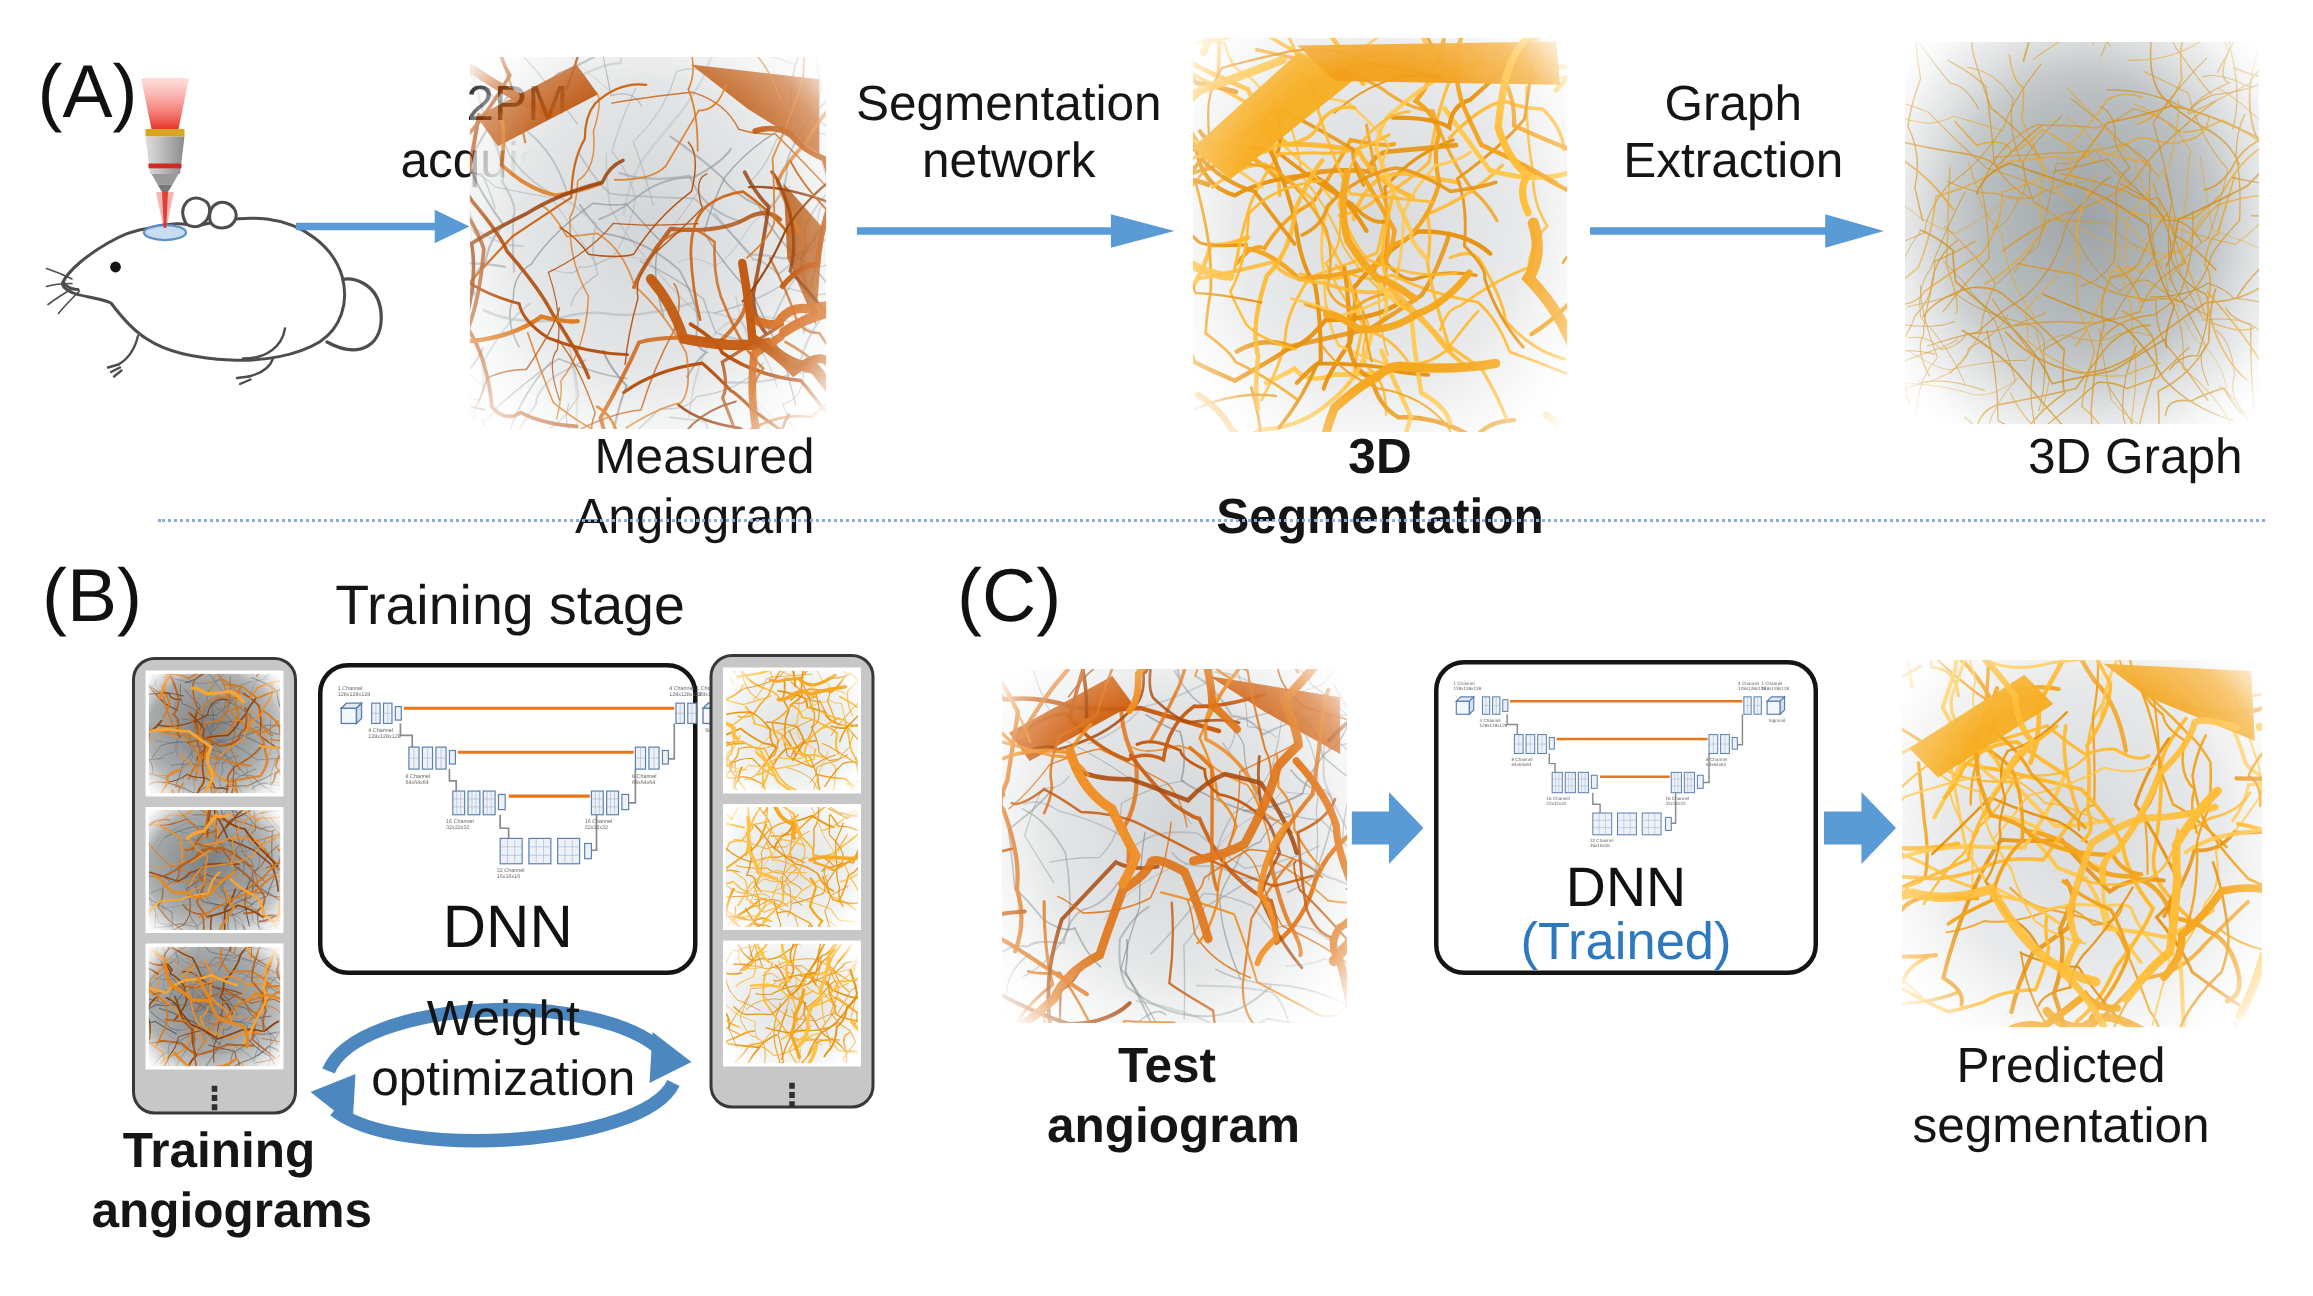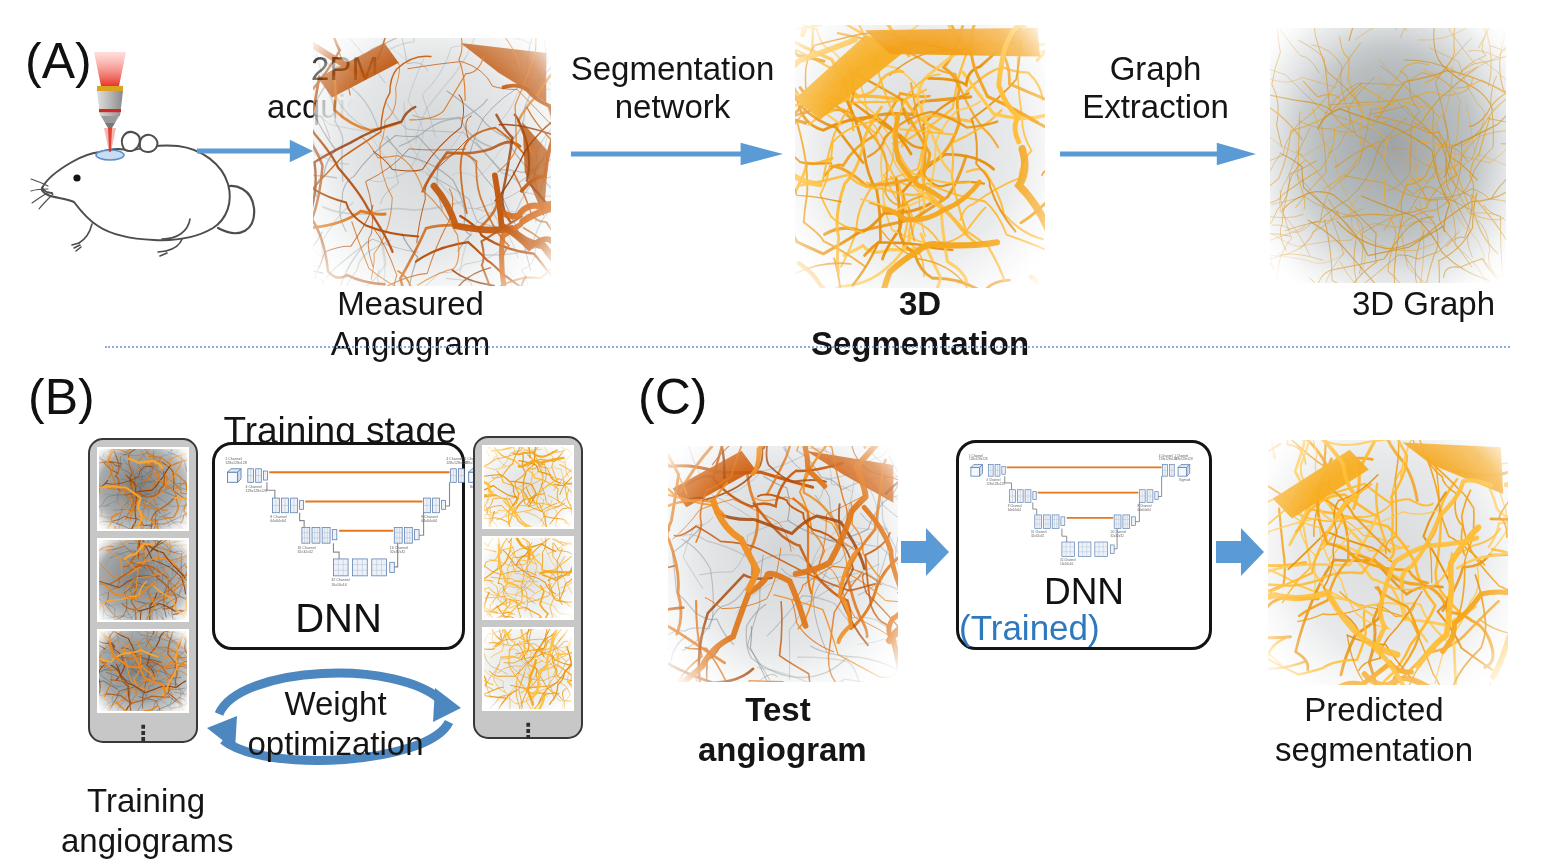--- a/index.html
+++ b/index.html
@@ -51,21 +51,21 @@
   .thumb{background:#ffffff;width:92px;height:84px;margin-bottom:7px;padding:2px;box-sizing:border-box;}
   .thumb .vessel{width:100%;height:100%;}
   .stack-ellipsis{font-size:21px;font-weight:bold;color:#2e2e2e;line-height:1;margin-top:2px;}
 
   
   .dnn-box{
     background:#ffffff;border:3px solid #141414;border-radius:20px;box-sizing:border-box;
   }
   .unet-svg{position:absolute;left:8px;right:8px;top:8px;}
   .dnn-label{position:absolute;left:0;width:100%;text-align:center;color:#111;}
-  .dnn-status{position:absolute;left:0;width:100%;text-align:left;color:#2E79BE;}
+  .dnn-status{position:absolute;left:0;width:100%;text-align:center;color:#2E79BE;}
 </style>
 </head>
 <body>
 
 <div id="canvas">
 
   <div class="abs panel-label" style="left:25px;top:32px;">(A)</div>
 
   <svg class="abs" style="left:30px;top:52px;" width="235" height="218" viewBox="0 0 235 218">
     <defs>
@@ -231,21 +231,21 @@
         <path d="M43.0,27.8 Q39.1,29.4 37.2,33.7 Q24.8,36.8 15.8,42.2 Q6.7,46.4 0.6,50.1 Q2.3,60.3 -1.4,71.8" stroke="#983f0a" stroke-width="0.99" fill="none" opacity="0.84" stroke-linecap="round"></path>
         <path d="M22.1,15.1 Q8.6,8.6 1.4,3.7 Q-6.2,-0.4 -6.9,-1.6 Q-7.5,-8.4 -6.6,-16.0 Q-8.4,-25.8 -5.4,-29.9 Q-6.6,-37.6 -11.8,-45.0 Q-14.1,-54.6 -20.9,-61.6" stroke="#c25a10" stroke-width="2.51" fill="none" opacity="0.98" stroke-linecap="round"></path>
         <path d="M80.0,19.9 Q86.0,18.1 90.0,21.0 Q93.5,25.1 99.4,27.4 Q102.0,34.4 101.4,38.2 Q98.5,46.1 97.5,55.7 Q92.8,55.7 87.7,61.6" stroke="#c25a10" stroke-width="1.51" fill="none" opacity="0.95" stroke-linecap="round"></path>
         <path d="M79.2,70.4 Q86.2,73.5 87.2,70.4 Q90.4,66.8 95.4,67.8 Q105.5,65.1 115.7,68.0 Q118.0,65.4 124.6,68.1 Q133.0,62.4 144.1,63.0 Q151.9,66.5 157.1,72.1" stroke="#d4691a" stroke-width="2.49" fill="none" opacity="0.92" stroke-linecap="round"></path>
         <path d="M50.8,59.7 Q56.8,66.3 60.0,75.7 Q74.6,78.5 83.4,76.9 Q88.0,82.3 96.6,83.8 Q102.0,90.4 105.3,95.3 Q115.4,92.0 119.7,93.7 Q129.4,93.7 142.3,96.4" stroke="#c25a10" stroke-width="2.75" fill="none" opacity="0.95" stroke-linecap="round"></path>
         <path d="M87.2,75.2 Q84.9,76.6 79.7,79.9 Q78.5,89.7 80.2,99.9 Q76.4,104.1 70.5,110.0 Q61.8,109.6 52.0,111.9 Q45.4,108.7 38.1,106.2" stroke="#d4691a" stroke-width="2.18" fill="none" opacity="0.91" stroke-linecap="round"></path>
         <path d="M88.1,73.9 Q95.8,69.0 105.5,67.7 Q112.5,71.7 126.3,73.5 Q132.0,75.8 143.3,81.5 Q145.9,94.1 150.4,104.2" stroke="#d4691a" stroke-width="2.72" fill="none" opacity="0.96" stroke-linecap="round"></path>
         <path d="M76.4,55.4 Q78.5,67.1 79.2,75.4 Q86.9,80.6 90.8,84.5 Q97.3,79.8 99.9,81.6 Q103.3,84.3 112.7,93.9 Q118.2,95.9 122.2,91.8 Q132.9,96.3 140.0,95.9" stroke="#c25a10" stroke-width="2.38" fill="none" opacity="0.98" stroke-linecap="round"></path>
       </svg>
     </div>
-  <div class="abs caption" style="left:278px;top:284px;width:265px;">Measured Angiogram</div>
+  <div class="abs caption" style="left:278px;top:284px;width:265px;text-align:right;">Measured Angiogram</div>
 
   <div class="abs step-label ml" style="left:555px;top:50px;width:235px;">Segmentation
 network</div>
   <div class="abs line-arrow" style="left:571px;top:140px;width:212px;height:28px;"></div>
 
   <div class="abs vessel v-seg" style="left:795px;top:25px;width:250px;height:263px;">
       <svg viewBox="0 0 100 100" preserveAspectRatio="none">
         <path d="M39.1,45.1 Q46.5,43.9 49.4,40.5 Q54.8,38.7 63.1,31.6 Q65.3,17.2 69.7,8.6 Q65.2,4.5 60.7,-3.2" stroke="#ffb92e" stroke-width="0.85" fill="none" opacity="0.91" stroke-linecap="round"></path>
         <path d="M90.4,75.2 Q97.0,71.4 104.9,63.0 Q103.8,61.7 106.8,55.1 Q104.3,50.1 101.9,39.6 Q91.8,34.7 87.3,32.1" stroke="#f3a31d" stroke-width="1.09" fill="none" opacity="0.99" stroke-linecap="round"></path>
         <path d="M59.1,82.9 Q50.4,85.8 37.9,85.4 Q30.7,88.1 27.2,83.9 Q24.2,85.6 19.6,87.6" stroke="#ffc84d" stroke-width="1.16" fill="none" opacity="0.97" stroke-linecap="round"></path>
@@ -463,21 +463,21 @@
         <path d="M96.0,18.9 Q93.7,22.7 93.5,29.4 Q95.1,37.0 94.5,46.7 Q89.0,51.9 86.5,55.9 Q84.4,63.4 77.9,68.0 Q74.7,66.3 66.7,67.8 Q65.5,64.4 60.2,58.5" stroke="#d6982c" stroke-width="0.34" fill="none" opacity="0.99" stroke-linecap="round"></path>
         <path d="M23.1,75.3 Q26.2,86.2 26.3,99.0 Q33.1,102.3 35.5,103.3 Q45.1,96.8 54.4,89.0 Q58.5,88.7 62.8,90.6 Q68.1,88.7 71.3,87.8 Q76.1,83.5 80.2,79.8" stroke="#d6982c" stroke-width="0.35" fill="none" opacity="0.98" stroke-linecap="round"></path>
         <path d="M89.0,90.1 Q96.1,94.9 99.6,104.5 Q107.2,104.9 116.8,102.2 Q119.8,95.2 123.8,93.3 Q135.6,93.8 146.0,91.1 Q148.7,97.1 153.3,96.6" stroke="#d6982c" stroke-width="0.31" fill="none" opacity="0.83" stroke-linecap="round"></path>
       </svg>
     </div>
   <div class="abs caption" style="left:1295px;top:284px;width:200px;text-align:right;">3D Graph</div>
 
   <div class="abs divider" style="left:105px;top:346px;width:1405px;"></div>
 
   <div class="abs panel-label" style="left:28px;top:368px;">(B)</div>
-  <div class="abs stage-title" style="left:200px;top:383px;width:280px;margin-top:27px;">Training stage</div>
+  <div class="abs stage-title" style="left:200px;top:383px;width:280px;">Training stage</div>
 
   <div class="abs stack" style="left:88px;top:438px;width:110px;height:305px;">
     <div class="thumb">
         <div class="vessel v-train">
           <svg viewBox="0 0 100 100" preserveAspectRatio="none">
             <path d="M21.8,68.8 Q20.7,61.6 23.7,48.0 Q19.9,35.4 19.4,28.9 Q20.7,22.9 22.5,20.6" stroke="#5f6264" stroke-width="0.45" fill="none" opacity="0.61" stroke-linecap="round"></path>
             <path d="M61.7,13.9 Q56.4,24.7 57.3,35.8 Q50.1,39.7 45.8,46.9 Q46.9,54.4 50.3,66.7" stroke="#5f6264" stroke-width="0.61" fill="none" opacity="0.52" stroke-linecap="round"></path>
             <path d="M6.9,4.0 Q3.9,12.4 -5.0,14.7 Q-4.5,23.4 -10.0,28.6 Q-2.3,38.7 1.0,46.1 Q1.4,54.9 -3.0,62.1 Q-3.3,66.6 2.1,74.4 Q4.9,82.8 2.0,84.3" stroke="#5f6264" stroke-width="0.67" fill="none" opacity="0.72" stroke-linecap="round"></path>
             <path d="M2.6,70.5 Q6.8,64.4 8.7,60.7 Q16.0,56.5 29.6,57.2 Q32.0,61.7 41.2,60.7 Q49.9,64.2 53.4,65.4 Q57.5,66.3 62.2,71.1 Q69.9,80.2 74.8,86.0" stroke="#4b4e50" stroke-width="0.56" fill="none" opacity="0.62" stroke-linecap="round"></path>
             <path d="M68.6,78.7 Q61.6,89.6 56.4,99.0 Q52.6,102.5 46.8,107.1 Q38.8,108.2 36.6,115.7 Q32.9,123.5 33.2,135.3 Q34.4,142.8 38.7,154.0 Q34.9,161.1 28.3,164.6" stroke="#737678" stroke-width="0.50" fill="none" opacity="0.81" stroke-linecap="round"></path>
@@ -780,21 +780,21 @@
             <path d="M72.5,80.0 Q77.0,73.3 81.9,60.4 Q86.7,50.6 88.5,46.6 Q89.6,38.5 86.7,34.2 Q89.9,28.9 88.7,18.6 Q92.8,10.9 96.0,3.1 Q101.3,1.2 105.6,-6.3" stroke="#f9a62e" stroke-width="1.80" fill="none" opacity="0.98" stroke-linecap="round"></path>
             <path d="M74.6,83.6 Q76.3,78.6 73.4,68.8 Q70.0,64.3 61.6,63.3 Q57.2,63.0 51.2,57.2 Q46.7,48.3 46.9,45.1 Q43.4,37.0 37.4,26.0" stroke="#e8871c" stroke-width="2.48" fill="none" opacity="0.97" stroke-linecap="round"></path>
             <path d="M47.1,45.8 Q43.4,44.7 33.5,44.8 Q27.7,38.6 16.7,31.9 Q12.9,22.4 12.0,10.6 Q2.7,3.1 -1.5,-2.3 Q-9.9,-2.7 -16.9,3.0" stroke="#e8871c" stroke-width="2.89" fill="none" opacity="0.97" stroke-linecap="round"></path>
             <path d="M74.2,44.9 Q80.2,41.5 80.9,38.7 Q87.2,42.4 89.5,40.0 Q98.7,43.1 109.9,46.5 Q122.3,39.1 127.8,36.1" stroke="#e8871c" stroke-width="2.09" fill="none" opacity="1.00" stroke-linecap="round"></path>
             <path d="M19.7,88.6 Q25.1,96.0 35.7,104.7 Q42.2,103.5 52.2,100.2 Q60.8,99.5 66.1,93.6" stroke="#e8871c" stroke-width="2.13" fill="none" opacity="0.98" stroke-linecap="round"></path>
           </svg>
         </div>
       </div>
     <div class="stack-ellipsis">⋮</div>
   </div>
-  <div class="abs caption ml" style="left:61px;top:781px;width:170px;">Training
+  <div class="abs caption ml" style="left:61px;top:747px;width:170px;font-weight:bold;">Training
 angiograms</div>
 
   <div class="abs dnn-box" style="left:212px;top:442px;width:253px;height:208px;">
     <svg class="unet-svg" style="height:142px;" viewBox="0 0 250 126" preserveAspectRatio="xMidYMid meet">
         <path d="M41,17H201" stroke="#E8761A" stroke-width="1.8" fill="none"></path>
         <path d="M73,43H177" stroke="#E8761A" stroke-width="1.8" fill="none"></path>
         <path d="M103,69H151" stroke="#E8761A" stroke-width="1.8" fill="none"></path>
         <path d="M39,26V33H46V40" stroke="#8a8a8a" stroke-width="1" fill="none"></path>
         <path d="M68,53V60H72V66" stroke="#8a8a8a" stroke-width="1" fill="none"></path>
         <path d="M98,80V88H103V94" stroke="#8a8a8a" stroke-width="1" fill="none"></path>
@@ -902,21 +902,21 @@
       </svg>
     <div class="dnn-label" style="bottom:6px;font-size:40px;">DNN</div>
   </div>
 
   <svg class="abs" style="left:203px;top:652px;" width="262" height="122" viewBox="0 0 262 122">
     <path d="M16,62 C36,14 196,6 240,50" stroke="#4C87C0" stroke-width="9" fill="none"></path>
     <polygon points="232,36 258,56 230,70" fill="#4C87C0"></polygon>
     <path d="M246,70 C226,112 62,122 20,88" stroke="#4C87C0" stroke-width="9" fill="none"></path>
     <polygon points="32,98 4,76 34,64" fill="#4C87C0"></polygon>
   </svg>
-  <div class="abs caption ml" style="left:228px;top:684px;width:215px;font-size:33px;">Weight
+  <div class="abs caption ml" style="left:228px;top:659px;width:215px;font-size:33px;">Weight
 optimization</div>
 
   <div class="abs stack" style="left:473px;top:436px;width:110px;height:303px;">
     <div class="thumb">
         <div class="vessel v-gt">
           <svg viewBox="0 0 100 100" preserveAspectRatio="none">
             <path d="M35.4,87.4 Q25.2,80.1 20.0,73.2 Q8.2,73.2 1.3,79.7 Q-8.7,75.3 -12.5,77.5" stroke="#e8930f" stroke-width="0.88" fill="none" opacity="0.98" stroke-linecap="round"></path>
             <path d="M90.5,4.1 Q85.8,13.1 79.7,18.1 Q73.2,16.4 62.8,15.6 Q52.4,20.2 49.1,24.7" stroke="#f3a31d" stroke-width="1.47" fill="none" opacity="0.98" stroke-linecap="round"></path>
             <path d="M96.4,53.6 Q94.1,58.7 93.9,63.4 Q89.6,67.5 84.9,75.0 Q73.4,77.7 68.9,80.6 Q69.1,88.6 63.6,93.0" stroke="#e8930f" stroke-width="0.70" fill="none" opacity="0.98" stroke-linecap="round"></path>
             <path d="M15.1,60.8 Q3.5,60.5 -1.7,63.5 Q-10.3,69.7 -13.2,75.2 Q-10.7,79.9 -13.9,84.2 Q-10.1,93.8 -13.0,101.6" stroke="#f3a31d" stroke-width="1.38" fill="none" opacity="0.95" stroke-linecap="round"></path>

